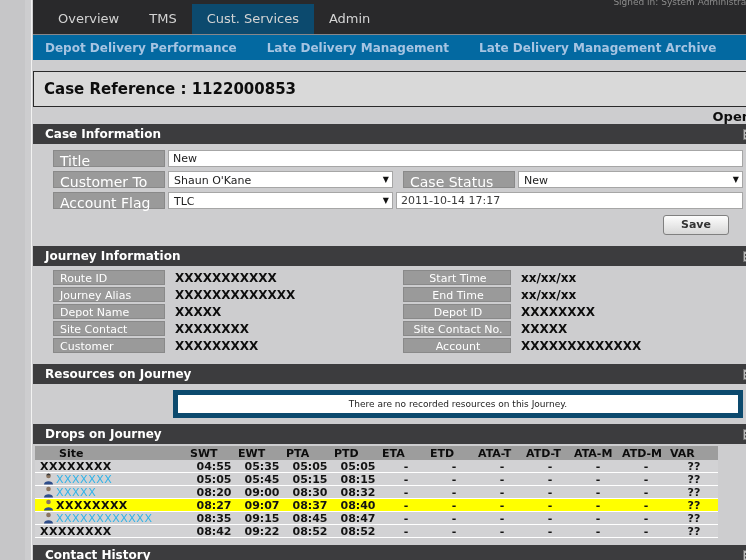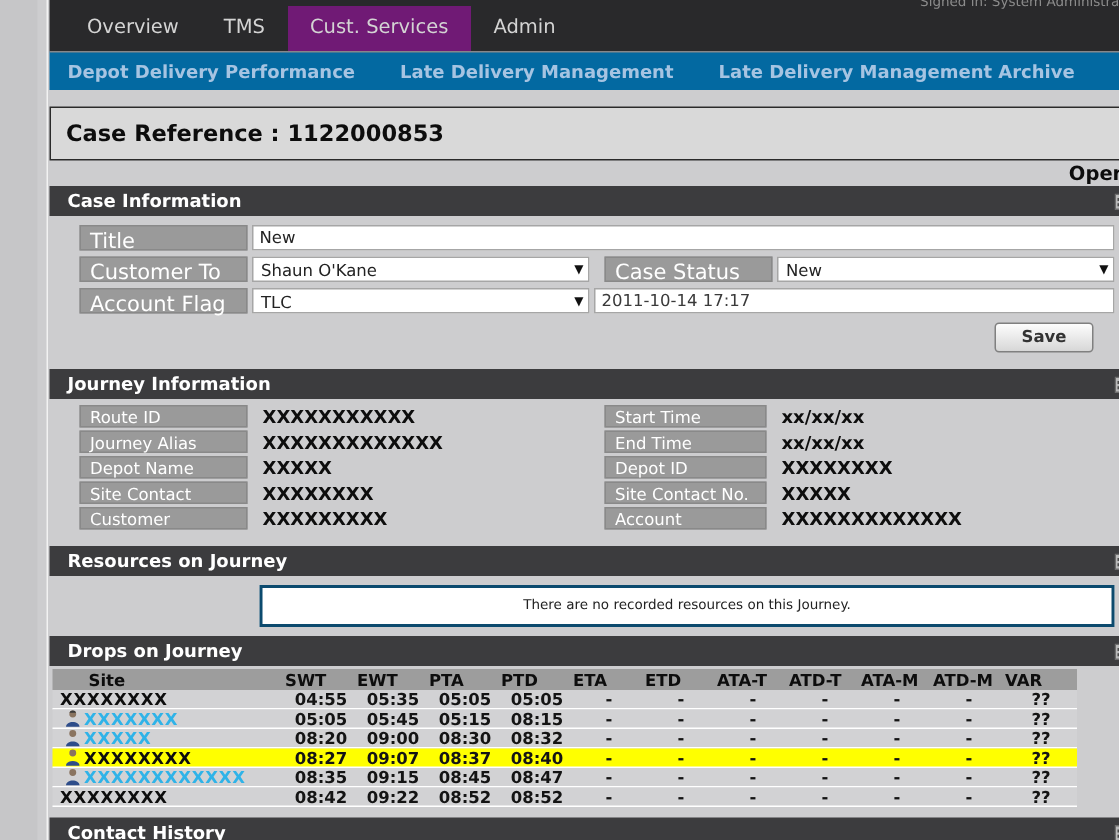--- a/index.html
+++ b/index.html
@@ -9,21 +9,21 @@
     background:#c6c6c8;
   }
   .screen { position:relative; width:746px; height:560px; background:#cdcdcf;margin-left:25px; }
   .screen::before { content:""; position:absolute; left:6px; top:0; bottom:0; width:1px; background:#f2f2f2; z-index:4; }
   .screen::after  { content:""; position:absolute; left:738px; top:60px; bottom:0; width:1px; background:#f2f2f2; z-index:4; }
 
   .signed-in { position:absolute; top:-3px; right:12px; font-size:9px; color:#8c8c8c; z-index:6; }
 
   .topnav { margin-left:8px; height:34px; background:#29292b; display:flex; align-items:flex-end; padding-left:10px; }
   .tab { color:#d4d4d4; font-size:13px; padding:7px 15px 8px 15px; cursor:pointer; }
-  .tab.active { background:#701a75;text-align:center; }
+  .tab.active { background:#0c4a6e;text-align:center; }
 
   .subnav { margin-left:8px; height:26px; background:#0369a1; border-top:1px solid #87878a;
             display:flex; align-items:center; gap:30px; padding-left:12px; }
   .subnav-link { color:#a6c4e2; font-weight:bold; font-size:12px; cursor:pointer; text-decoration:none; }
 
   .content { margin:0 8px; }
 
   .case-ref { margin-top:11px; background:#d9d9d9; border:1px solid #2a2a2a; padding:8px 10px;
               font-size:15px; font-weight:bold; color:#0d0d0d; }
   .status-row { text-align:right; font-weight:bold; font-size:13px; color:#0d0d0d; padding:2px 12px 1px 0; height:17px; }
@@ -50,36 +50,36 @@
   .rlabel { margin-left:10px; }
   .save-row { display:flex; justify-content:flex-end; padding:2px 14px 2px 0; }
   .btn { font-family:inherit; font-size:11px; font-weight:bold; color:#333; padding:2px 17px 3px;
          background:linear-gradient(#fdfdfd,#d7d7d7); border:1px solid #808080; border-radius:3px; cursor:pointer; }
 
   .jcols { display:flex; }
   .jcol-l { width:350px; min-width:350px; }
   .jrow { display:flex; margin-bottom:2px; }
   .jlabel { width:112px; min-width:112px; background:#9a9a9a; border:1px solid #898989;
             color:#fff; font-size:11px; padding:1px 4px 0 6px; height:15px; }
-  .jlabel.w108 { width:108px; min-width:108px; }
+  .jlabel.w108 { width:108px; min-width:108px;text-align:center; }
   .jval { font-size:12px; font-weight:bold; color:#0d0d0d; padding:1px 0 0 10px; }
 
-  .res-box { margin:6px 0 6px 120px; height:28px; background:#fff; border:2px solid #0c4a6e;
+  .res-box { margin:6px 0 6px 120px; height:28px; background:#fff; border:5px solid #0c4a6e;
              display:flex; align-items:center; justify-content:center; }
   .res-msg { font-size:9px; color:#222; }
 
   .drops-body { padding:2px 0 3px 2px; }
   .thead { display:flex; background:#9d9d9d; height:14px; align-items:center; width:683px; }
   .h-site { width:155px; min-width:155px; font-size:11px; font-weight:bold; color:#0d0d0d; padding-left:24px; }
   .h-t { width:48px; min-width:48px; font-size:11px; font-weight:bold; color:#0d0d0d; }
   .trow { display:flex; background:#d2d2d4; border-bottom:1px solid #fff; height:13px; align-items:center; width:683px; cursor:pointer; }
   .trow.highlight { background:#ffff00; }
   .c-site { width:155px; min-width:155px; display:flex; align-items:center; padding-left:3px; overflow:hidden; }
   .site-plain { font-size:11px; font-weight:bold; color:#0d0d0d; letter-spacing:0.5px; }
-  .site-link { font-size:11px; font-weight:bold; color:#2fb3e8; letter-spacing:0.5px; text-decoration:none; cursor:pointer; }
+  .site-link { font-size:11px; font-weight:normal; color:#2fb3e8; letter-spacing:0.5px; text-decoration:none; cursor:pointer; }
   .person { margin:0 2px 0 5px; display:inline-flex; }
   .c-t { width:48px; min-width:48px; text-align:center; font-size:11px; font-weight:bold; color:#141414; }
 </style>
 </head>
 <body>
 
 <div class="screen">
 
   <div class="signed-in">Signed in: System Administrator</div>
 

